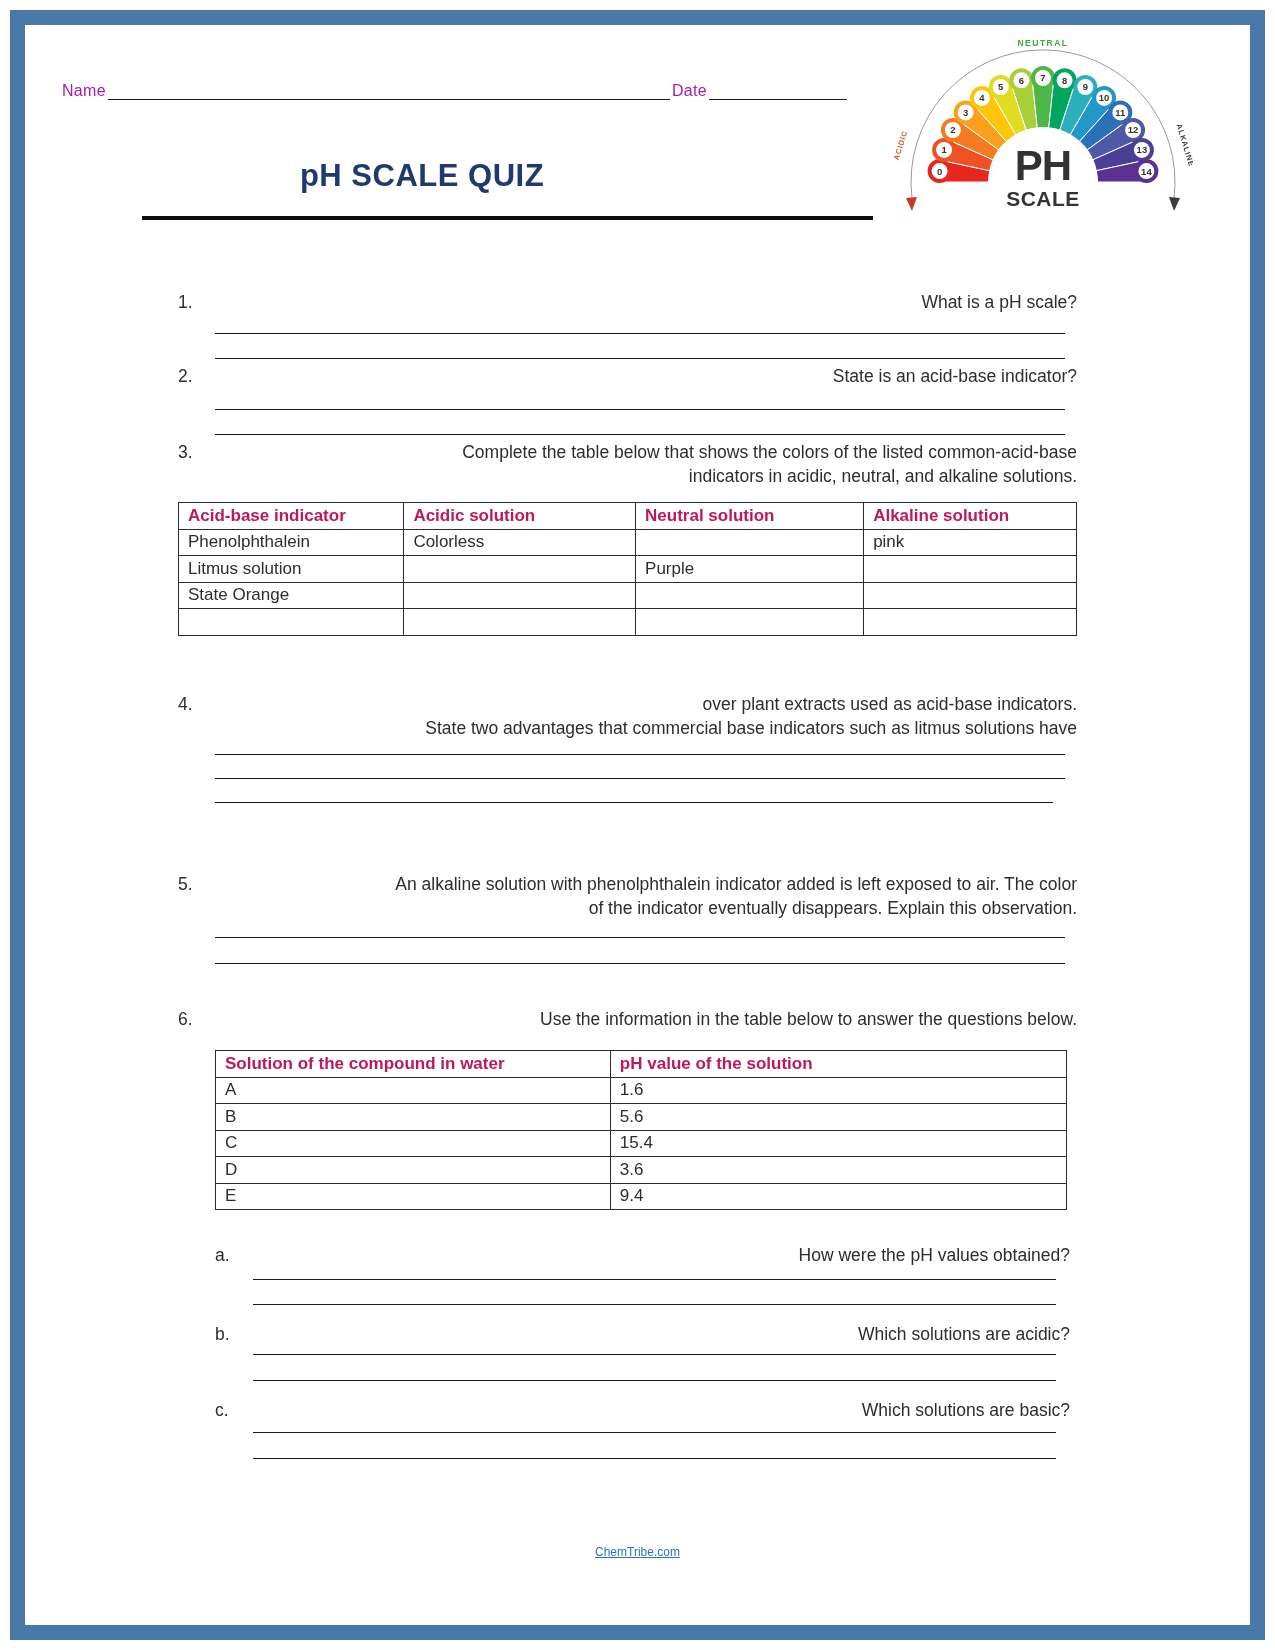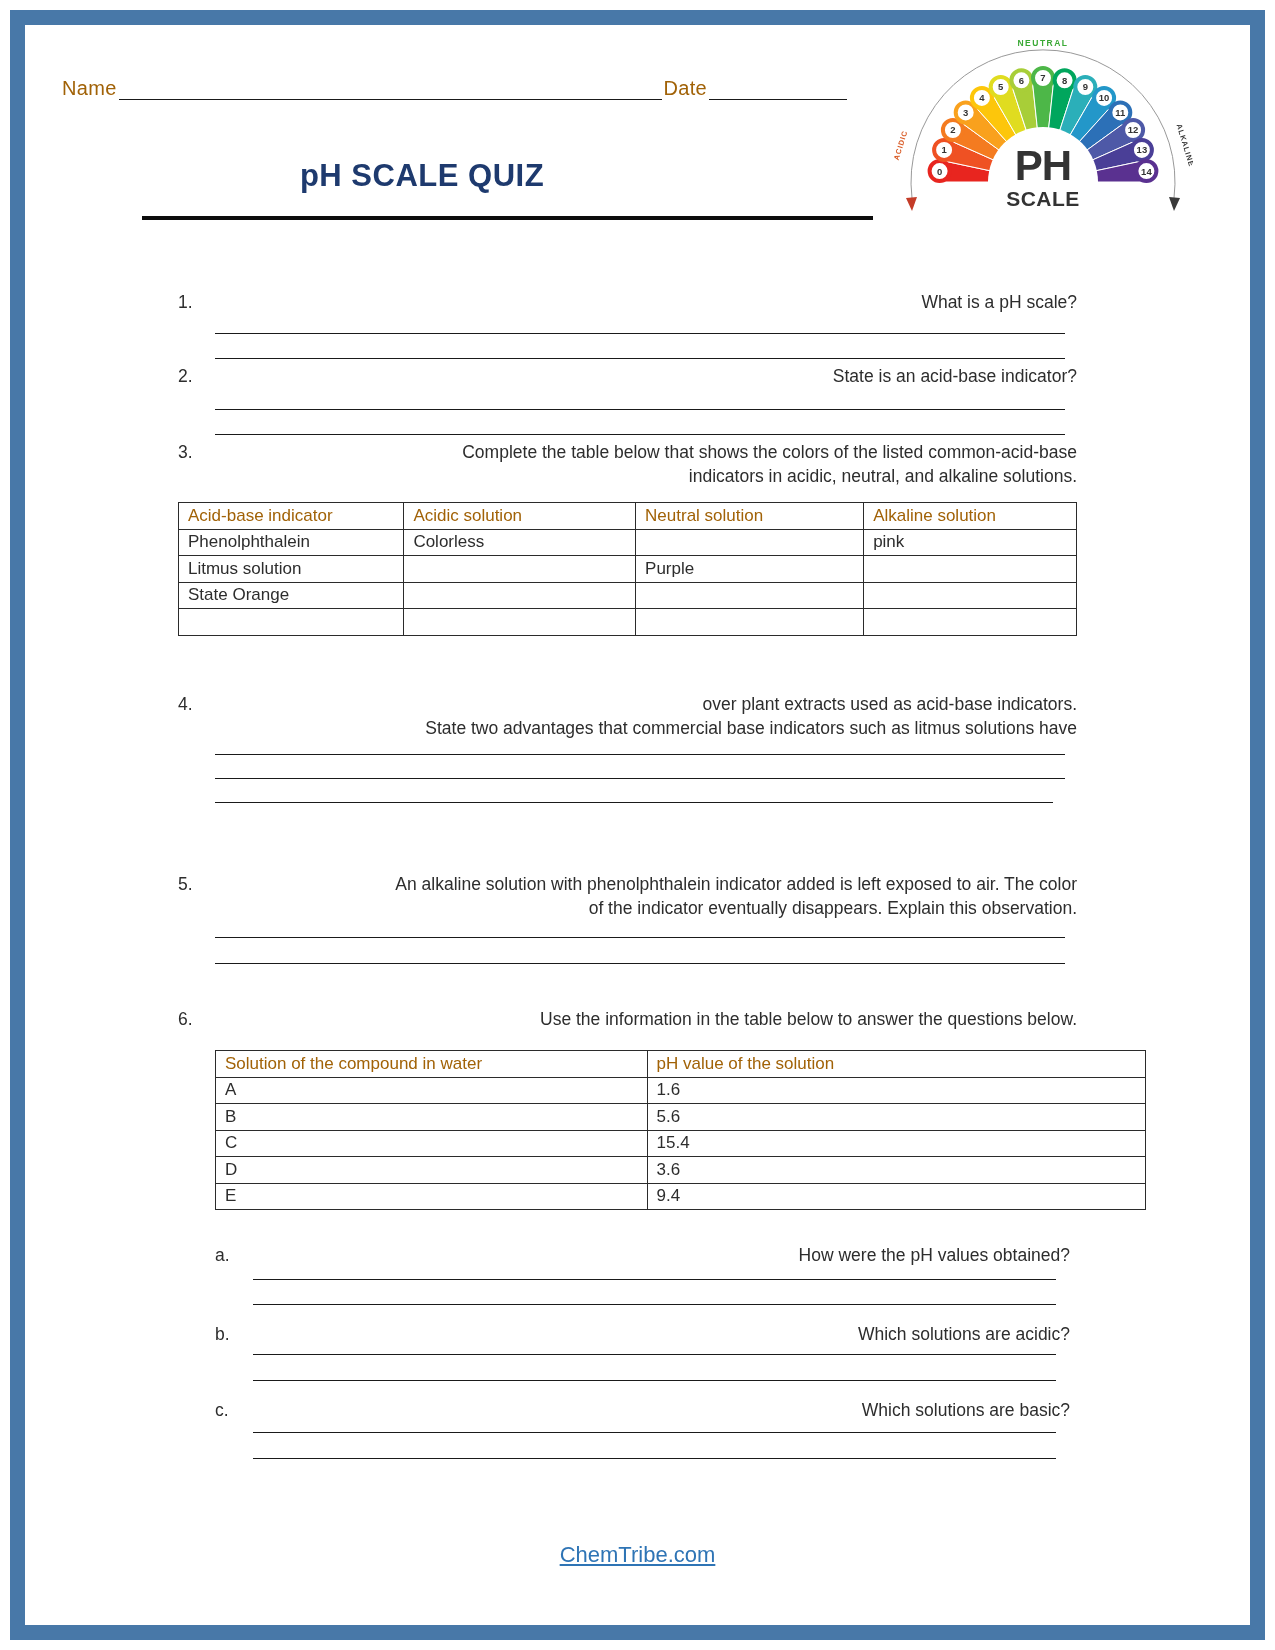--- a/index.html
+++ b/index.html
@@ -9,21 +9,21 @@
     position:relative; width:1275px; height:1650px; background:#fff;
     overflow:hidden;
   }
   .frame {
     position:absolute; left:10px; top:10px; right:10px; bottom:10px;
     border:15px solid #4878A8; pointer-events:none;
   }
   
   .header-line {
     position:absolute; left:62px; top:76px; width:785px;
-    display:flex; align-items:flex-end; font-size:20px; color:#a16207;
+    display:flex; align-items:flex-end; font-size:16px; color:#a21caf;
     letter-spacing:0.3px;
   }
   .blank-line { border-bottom:1.8px solid #1a1a1a; height:24px; }
   .name-blank { flex:1; margin:0 2px; }
   .date-blank { width:138px; margin-left:2px; }
 
   .logo-wrap { position:absolute; left:893px; top:34px; width:300px; height:196px; }
   .logo-wrap svg { width:100%; height:100%; display:block; }
   .tip-num { font-size:9.5px; font-weight:bold; fill:#333; text-anchor:middle;
              font-family:"Liberation Sans",sans-serif; }
@@ -51,31 +51,31 @@
   .q-row { display:flex; }
   .q-num { width:37px; flex:0 0 37px; }
   .q-text { flex:1;text-align:right; }
   .answers { margin-left:37px; margin-right:12px; }
   .ans-line { border-bottom:1.8px solid #1a1a1a; }
 
   
   table { border-collapse:collapse; width:100%; table-layout:fixed; }
   td, th { border:1.8px solid #2b2b2b; font-size:17px; padding:1px 9px;
            height:26.5px; text-align:left; vertical-align:middle; }
-  th { font-weight:normal; color:#a16207; }
+  th { font-weight:bold; color:#be185d; }
   .tbl1 { position:absolute; left:178px; top:502px; width:899px; }
-  .tbl2 { position:absolute; left:215px; top:1050px; width:931px; }
+  .tbl2 { position:absolute; left:215px; top:1050px; width:852px; }
 
   
   .sub { position:absolute; left:215px; width:855px; font-size:17.5px; line-height:24px; }
   .sub .q-num { width:38px; flex:0 0 38px; }
   .sub .answers { margin-left:38px; margin-right:14px; }
 
   .footer { position:absolute; left:0; top:1542px; width:100%; text-align:center; }
-  .footer a { color:#2E74B5; font-size:22px; text-decoration:underline; }
+  .footer a { color:#2E74B5; font-size:12px; text-decoration:underline; }
 </style>
 </head>
 <body>
 
 <div class="page">
   <div class="frame"></div>
 
   <div class="header-line">
     <span>Name</span>
     <span class="blank-line name-blank"></span>

